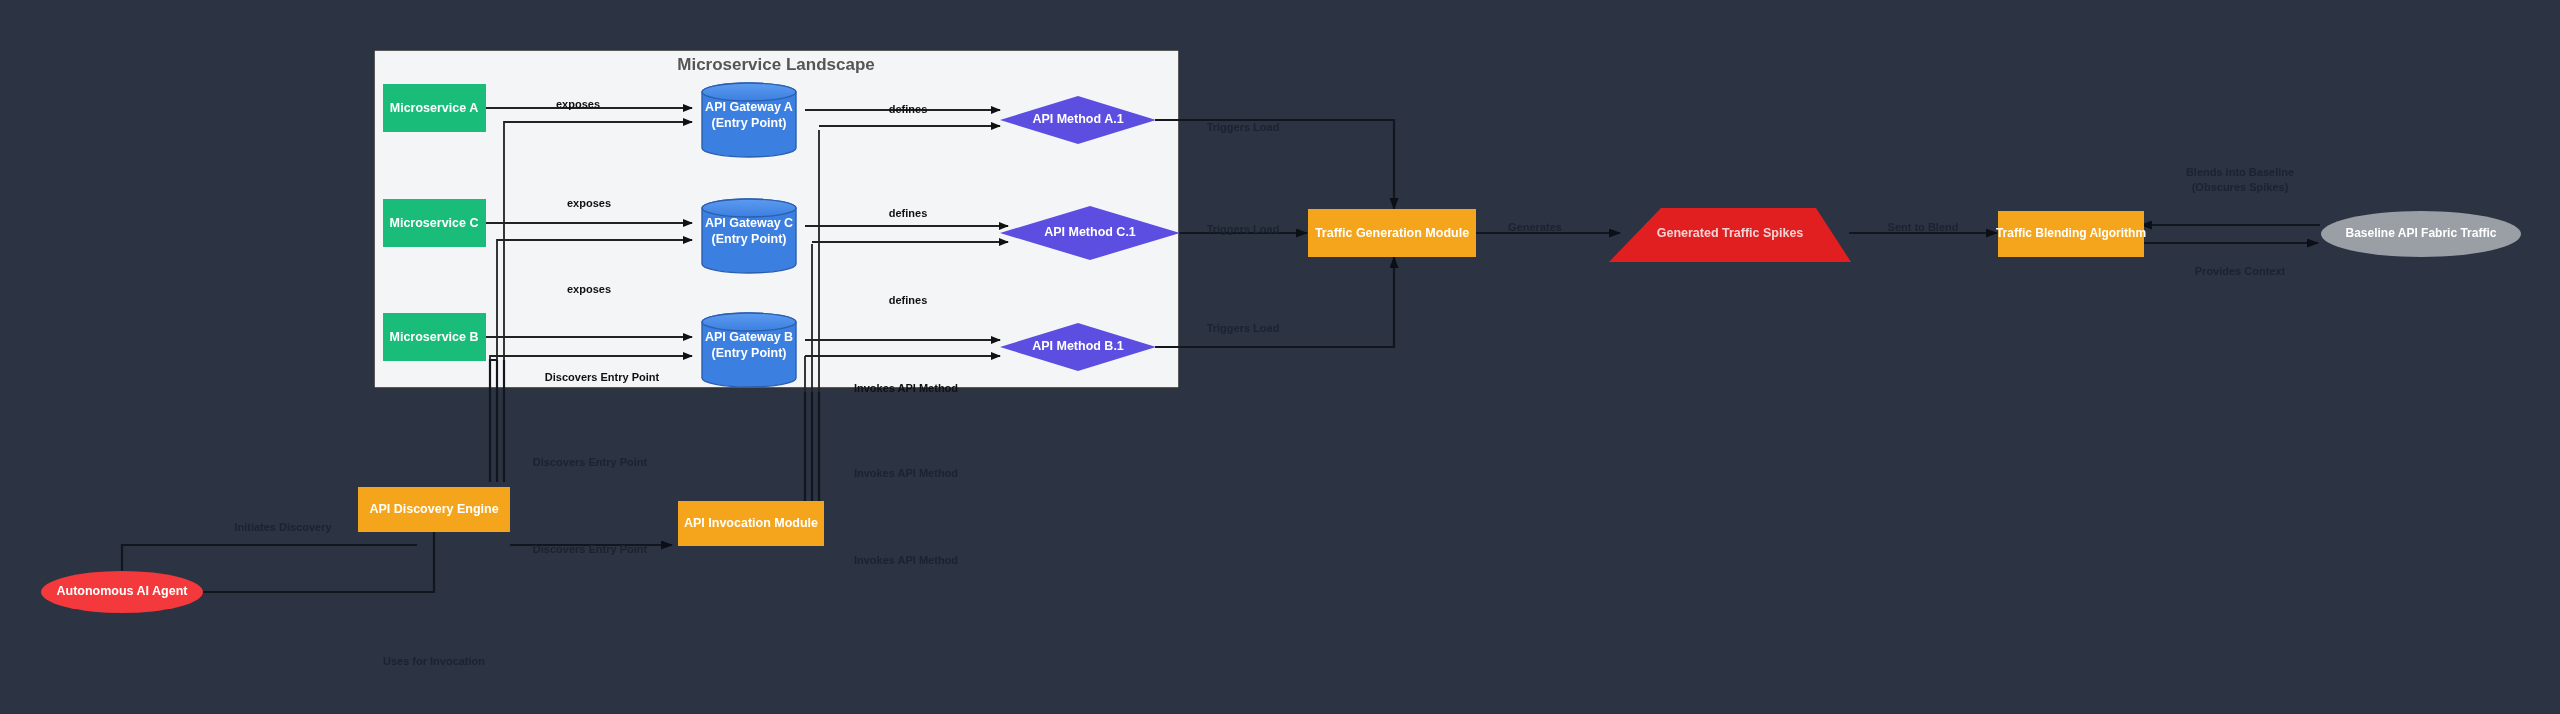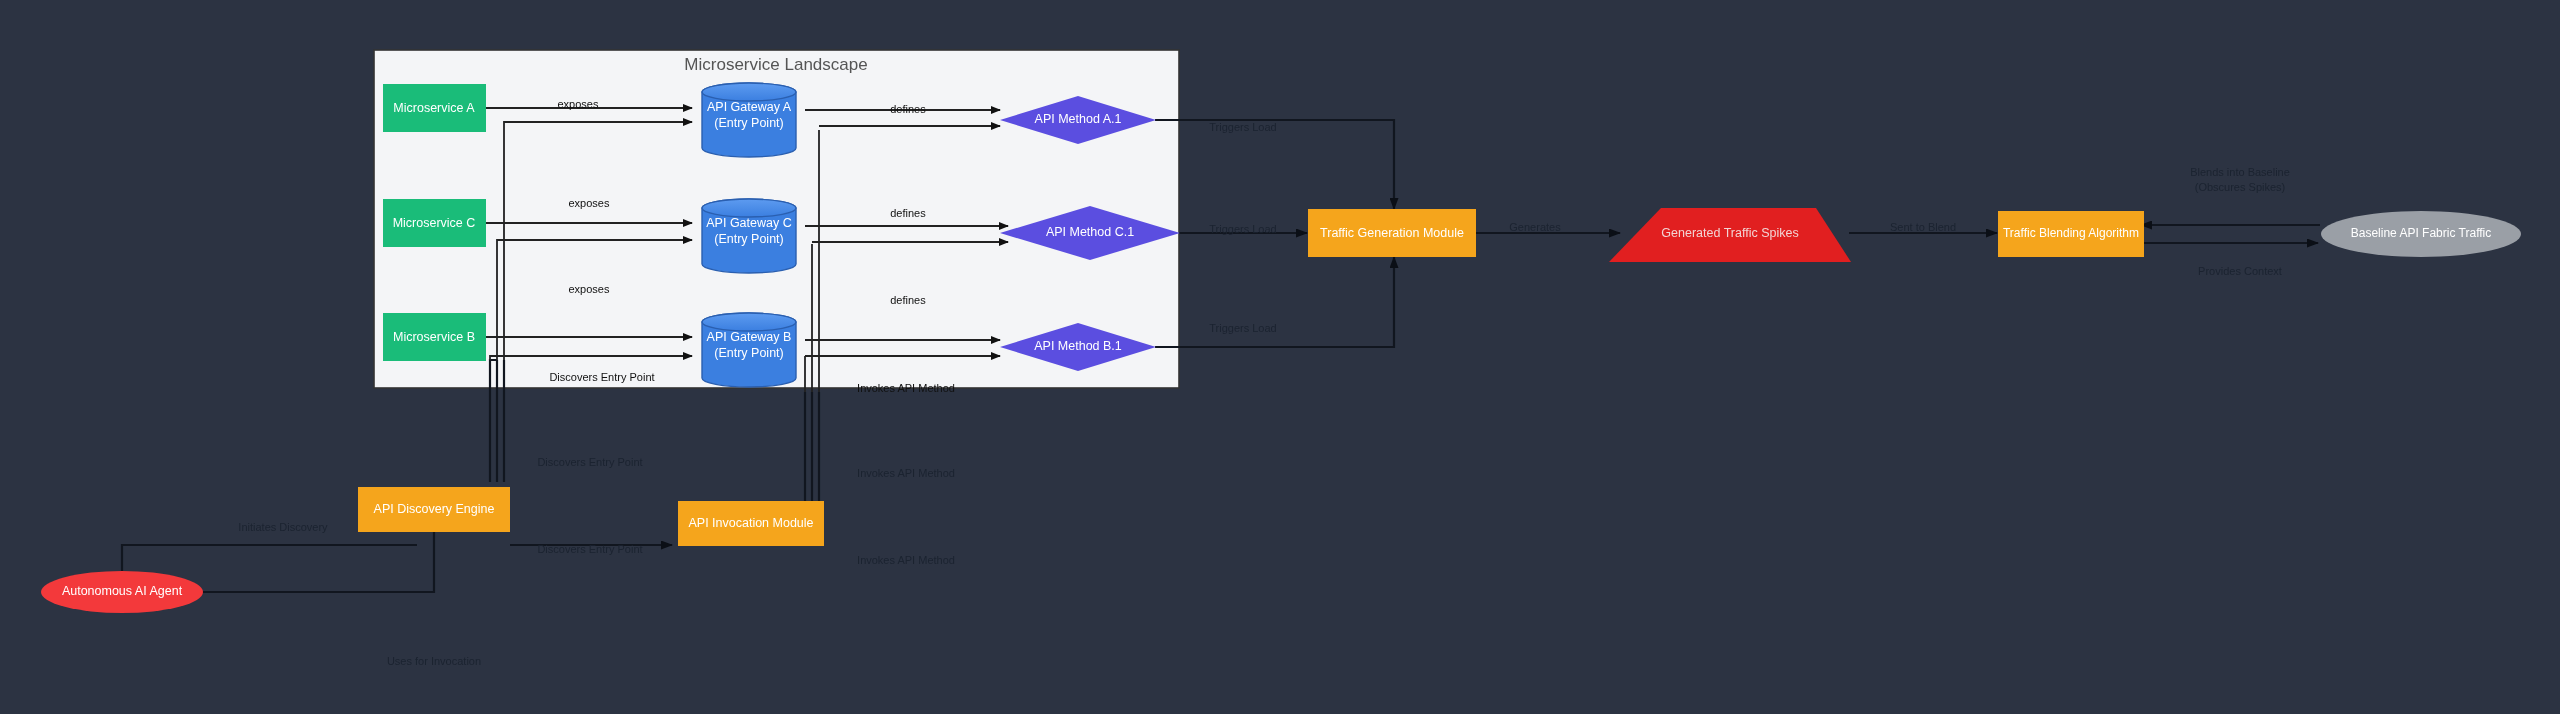--- a/index.html
+++ b/index.html
@@ -1,18 +1,18 @@
 <!DOCTYPE html>
 <html><head>
 <meta charset="utf-8">
 <title>Microservice Landscape Diagram</title>
 <style>
   html,body{margin:0;padding:0;background:#2c3342;}
   body{font-family:"Liberation Sans",sans-serif;}
-  #stage{position:relative;width:2560px;height:714px;background:#2c3342;overflow:hidden;}
+  #stage{position:relative;width:2560px;height:714px;background:#2c3342;overflow:hidden;font-weight:bold;}
   svg#diagram{position:absolute;left:0;top:0;width:2560px;height:714px;display:block;}
   .node-label{font-family:"Liberation Sans",sans-serif;text-anchor:middle;dominant-baseline:middle;}
   .edge-label{font-family:"Liberation Sans",sans-serif;text-anchor:middle;dominant-baseline:middle;}
 </style>
 </head>
 <body>
 
 <div id="stage">
 <svg id="diagram" viewBox="0 0 2560 714">
   <defs>

